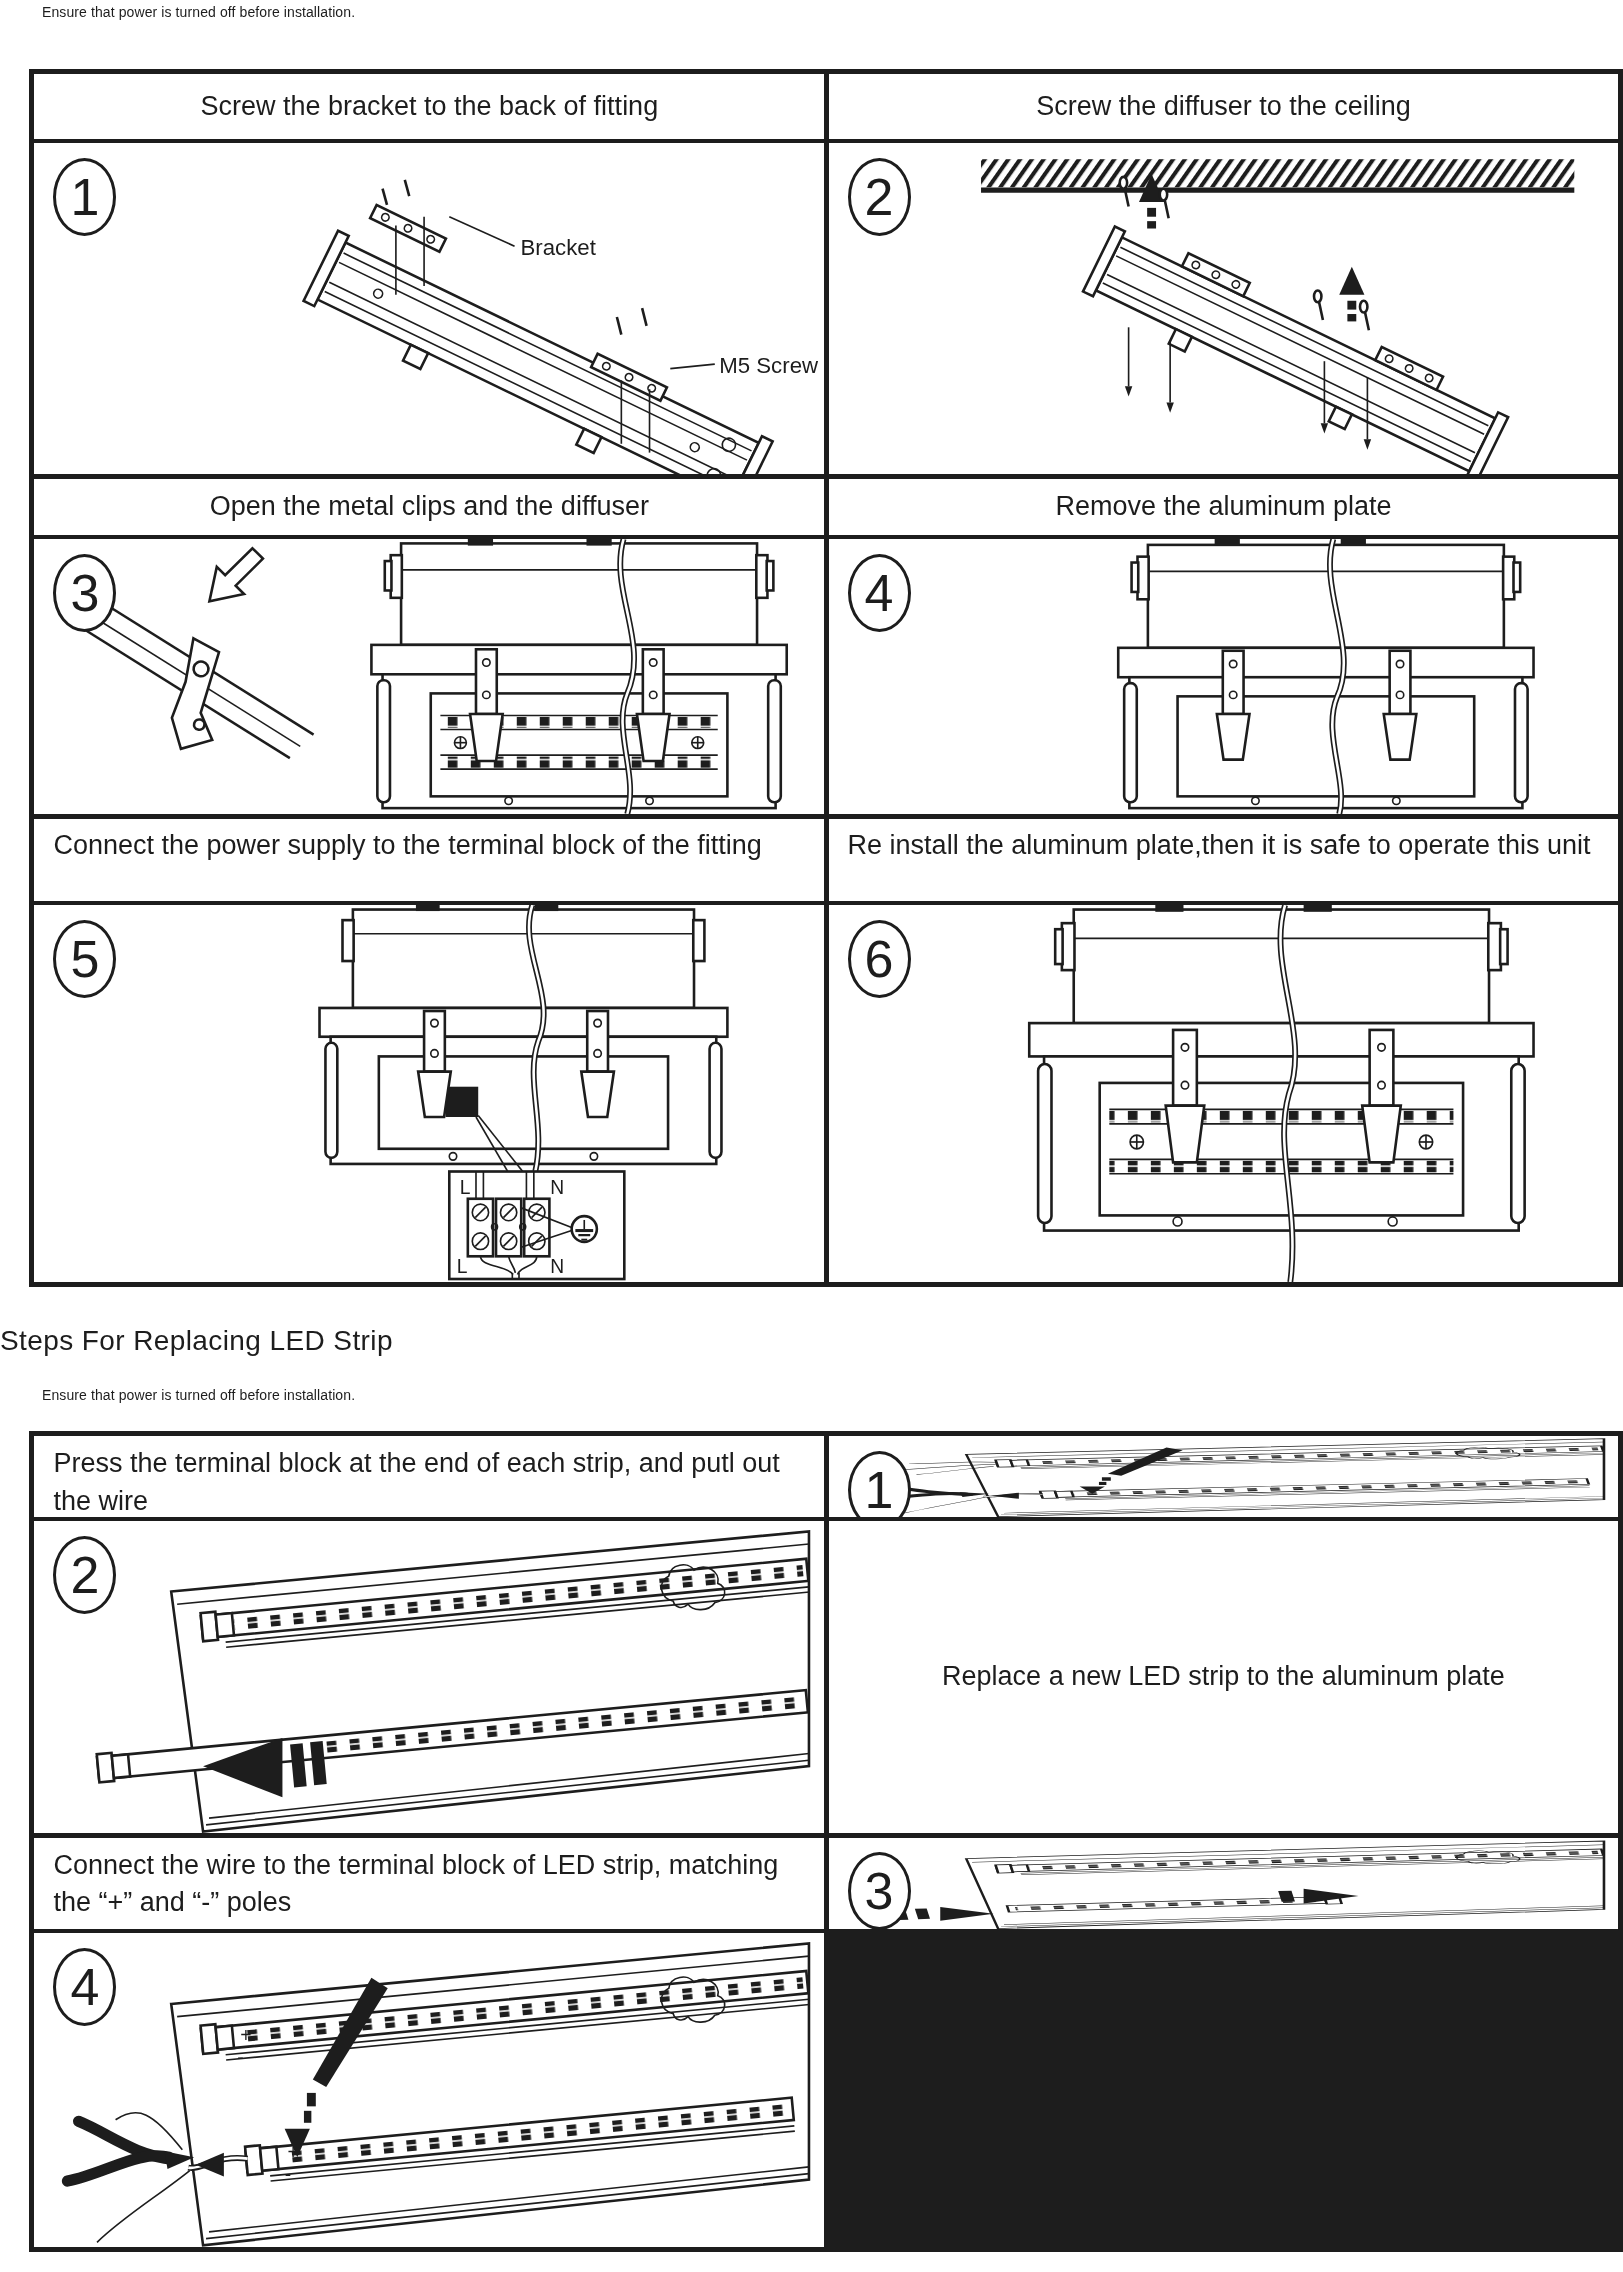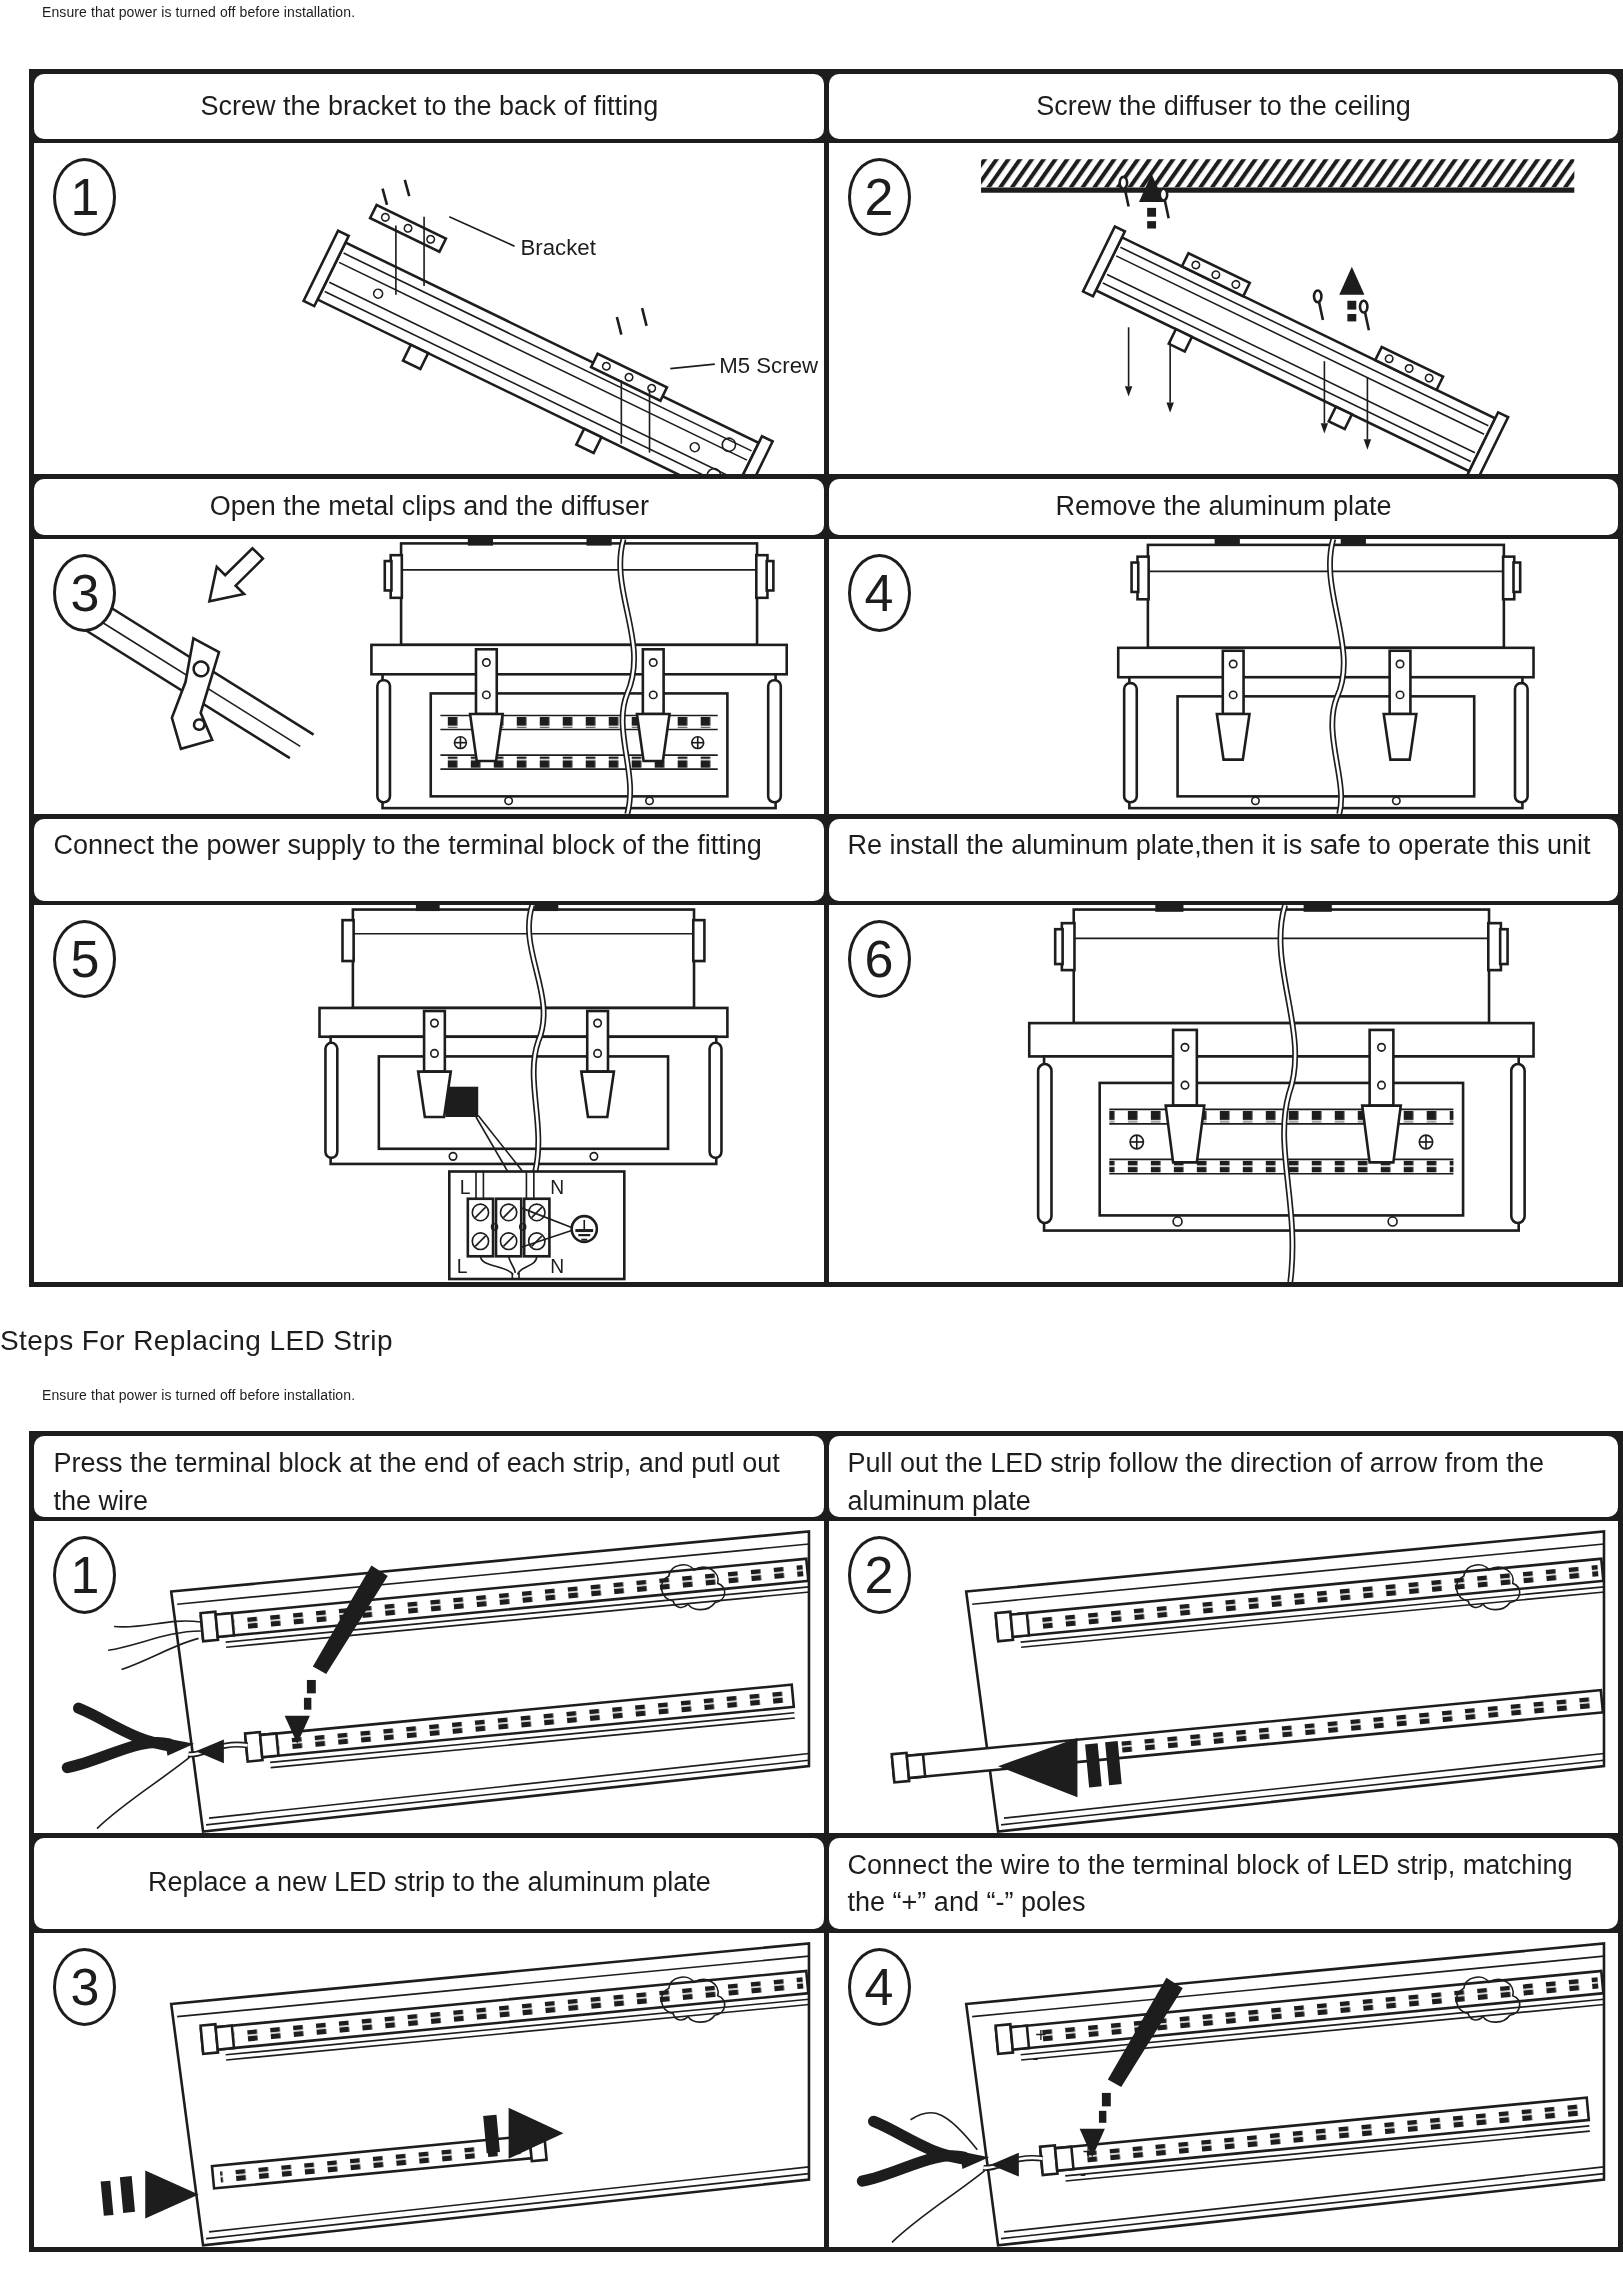--- a/index.html
+++ b/index.html
@@ -12,21 +12,21 @@
   .section-title{position:absolute;width:100%;text-align:left;font-size:28px;letter-spacing:0.4px;}
   .grid-table{
     position:absolute;left:29.4px;width:1584px;
     background:#1d1d1d;border:5.2px solid #1d1d1d;
     display:grid;grid-template-columns:1fr 1fr;grid-gap:4.4px;
   }
   #table1{top:69px;height:1208px;grid-template-rows:65px 331px 56px 275px 82px auto;}
   #table2{top:1431px;height:811px;grid-template-rows:81px 312px 91px auto;}
   .cell{background:#fff;position:relative;overflow:hidden;}
   .cap{display:flex;align-items:center;justify-content:center;text-align:center;
-       font-size:27px;line-height:1.4;padding:2.9px 13.3px;border-radius:10px;}
+       font-size:27px;line-height:1.4;padding:2.9px 13.3px;}
   .cap.left{justify-content:flex-start;text-align:left;align-items:flex-start;padding:8.8px 19px 2.9px 19px;}
   .badge{
     position:absolute;left:19px;top:14.7px;width:57px;height:72px;
     border:3.7px solid #1d1d1d;border-radius:50%;
     display:flex;align-items:center;justify-content:center;
     font-size:52px;z-index:5;background:#fff;
   }
   .diagram{position:absolute;inset:0;width:100%;height:100%;}
   .ln{fill:none;stroke:#1d1d1d;stroke-width:3.5;}
   .lnf{fill:#fff;stroke:#1d1d1d;stroke-width:3.5;}
@@ -388,21 +388,20 @@
     </svg>
   </div>
 </div>
 
 <div class="section-title" style="top:1325px;">Steps For Replacing LED Strip</div>
 <div class="note" style="left:42px;top:1387px;">Ensure that power is turned off before installation.</div>
 
 <div id="table2" class="grid-table">
 
   <div class="cell cap left">Press the terminal block at the end of each strip, and putl out the wire</div>
-  <div class="cell cap left">Pull out the LED strip follow the direction of arrow from the aluminum plate</div>
 
   <div class="cell">
     <div class="badge">1</div>
     <svg class="diagram" viewBox="0 0 1065 420" preserveAspectRatio="none">
       <polygon class="lnf" points="185,95 1045,14 1045,330 228,418"></polygon>
       <line class="ln2" x1="193" y1="112" x2="1045" y2="31"></line>
       <line class="ln2" x1="236" y1="400" x2="1045" y2="313"></line>
       <line class="ln2" x1="232" y1="409" x2="1045" y2="322"></line>
       <g transform="translate(225,128) rotate(-5.4)">
         <rect class="lnf" x="0" y="0" width="820" height="30"></rect>

